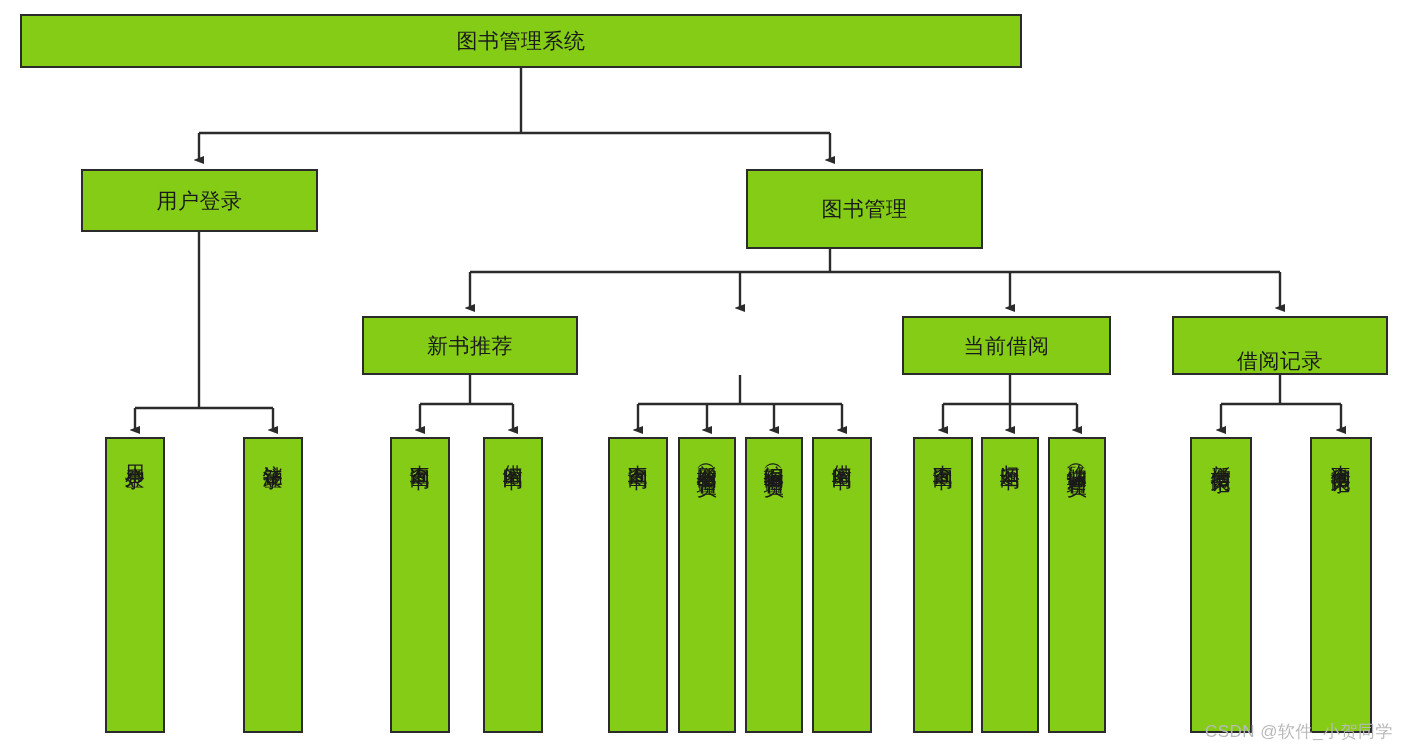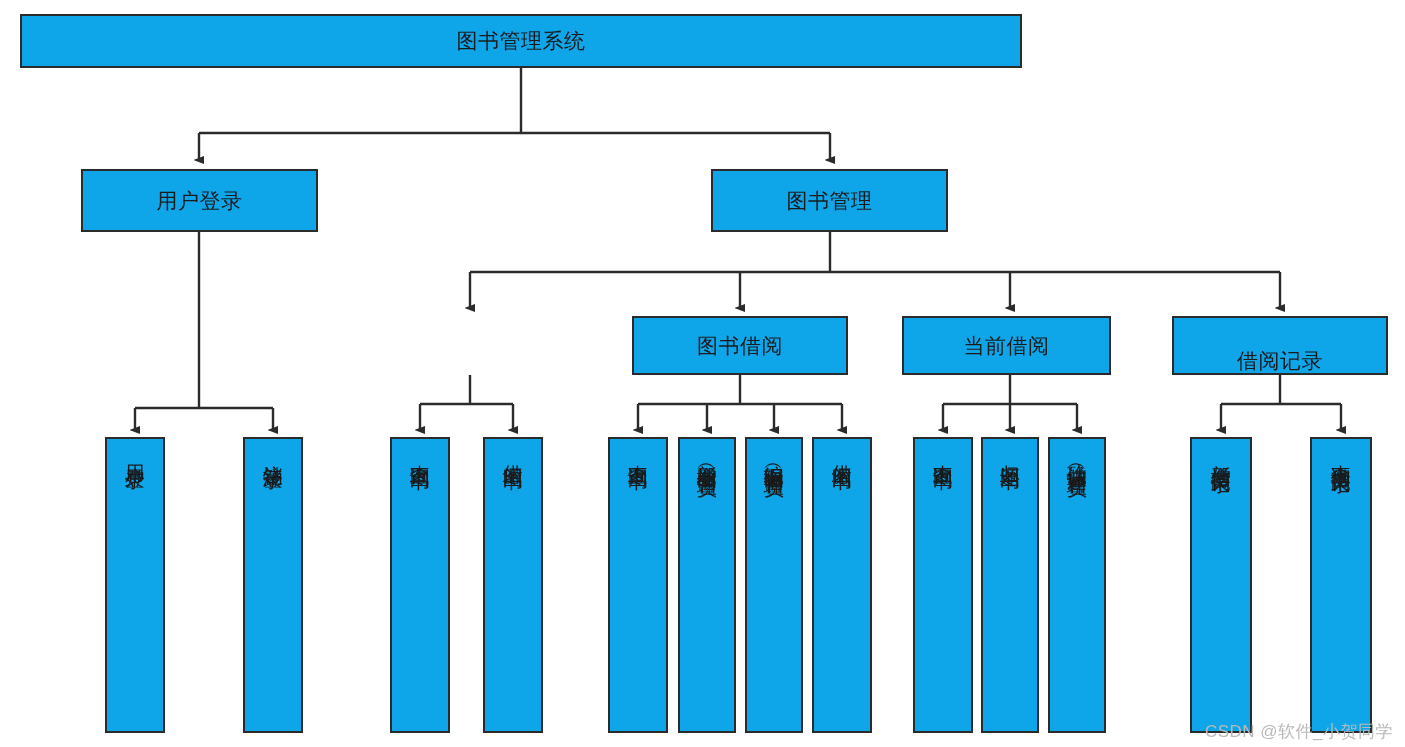--- a/index.html
+++ b/index.html
@@ -21,21 +21,21 @@
     position: absolute;
     left: 0;
     top: 0;
     width: 1405px;
     height: 747px;
     pointer-events: none;
   }
   .node {
     position: absolute;
     box-sizing: border-box;
-    background: #0ea5e9;
+    background: #84cc16;
     border: 2px solid #2b2b2b;
     display: flex;
     align-items: center;
     justify-content: center;
     z-index: 2;
   }
   .node-label {
     font-size: 21px;
     color: #1a1a1a;
     line-height: 1.12;
@@ -126,26 +126,26 @@
     </g>
   </svg>
 
   <div class="node" id="node-root" style="left: 20px; top: 14px; width: 1002px; height: 54px;">
     <span class="node-label">图书管理系统</span>
   </div>
 
   <div class="node" id="node-user-login" style="left: 81px; top: 169px; width: 237px; height: 63px;">
     <span class="node-label">用户登录</span>
   </div>
-  <div class="node" id="node-book-manage" style="left: 711px; top: 169px; width: 237px; height: 63px;">
+  <div class="node" id="node-book-manage" style="left: 746px; top: 169px; width: 237px; height: 80px;">
     <span class="node-label">图书管理</span>
   </div>
 
-  <div class="node" id="node-book-borrow" style="left: 632px; top: 316px; width: 216px; height: 59px;">
-    <span class="node-label">图书借阅</span>
+  <div class="node" id="node-new-book-recommend" style="left: 362px; top: 316px; width: 216px; height: 59px;">
+    <span class="node-label">新书推荐</span>
   </div>
   <div class="node" id="node-current-borrow" style="left: 902px; top: 316px; width: 209px; height: 59px;">
     <span class="node-label">当前借阅</span>
   </div>
   <div class="node" id="node-borrow-record" style="left: 1172px; top: 316px; width: 216px; height: 59px; align-items: flex-end;">
     <span class="node-label">借阅记录</span>
   </div>
 
   <div class="node vertical top-align" id="node-leaf-0" style="left: 105px; top: 437px; width: 60px; height: 296px;">
     <span class="node-label">用户登录</span>

